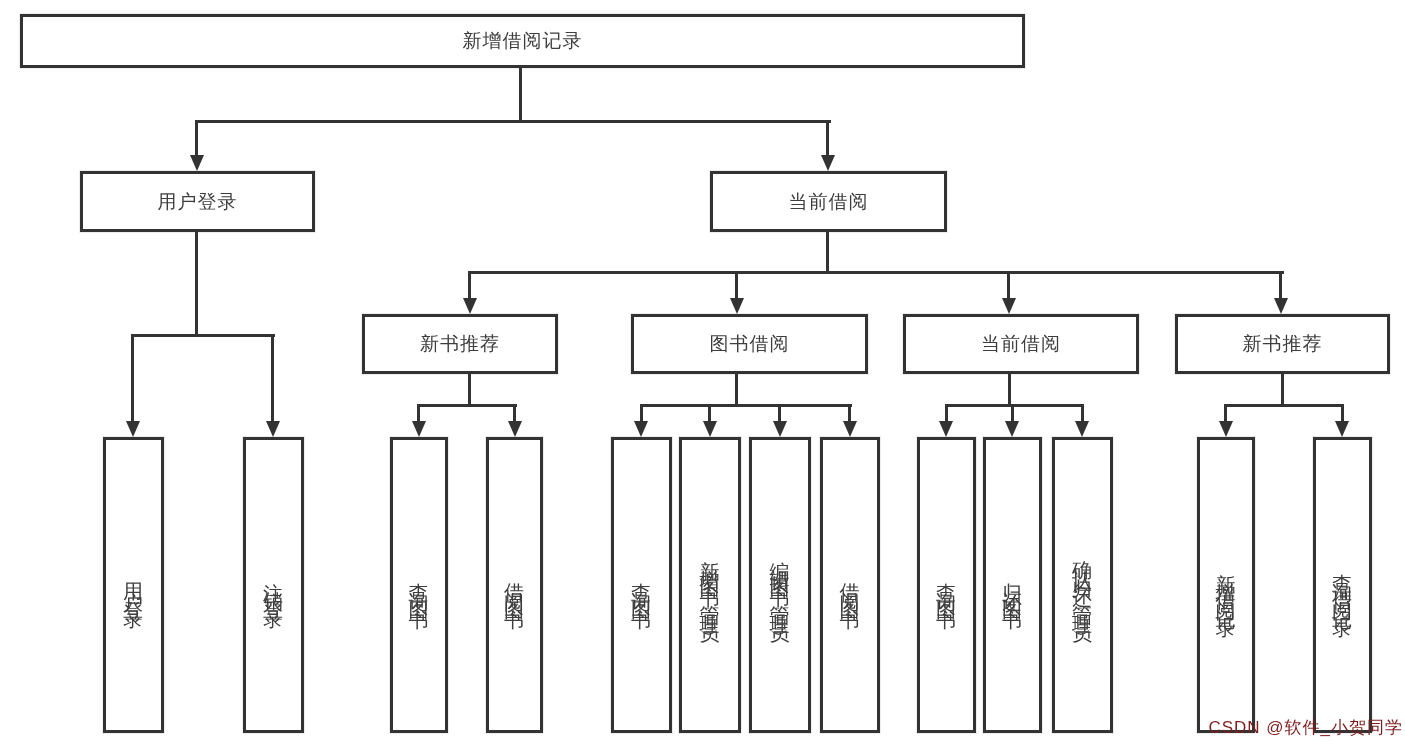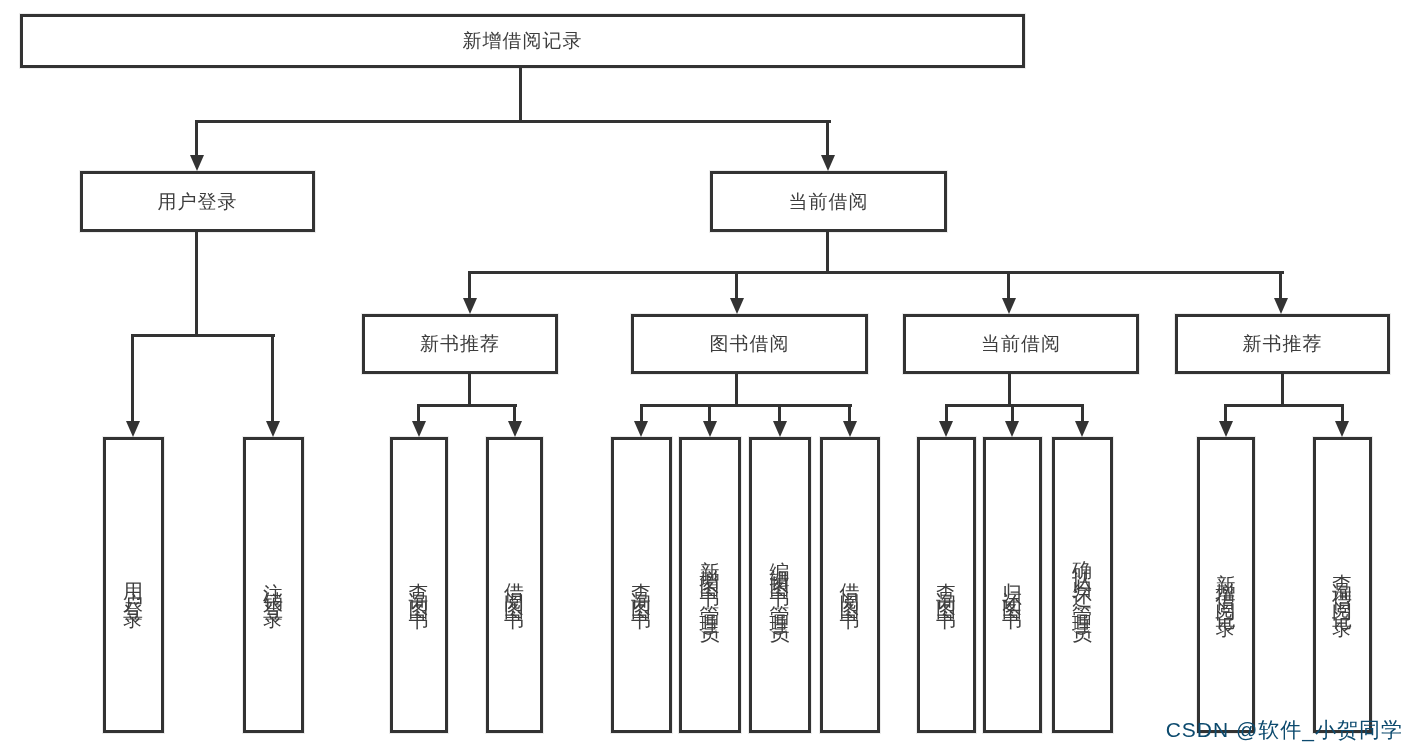--- a/index.html
+++ b/index.html
@@ -24,21 +24,21 @@
   }
   .vline{position:absolute;width:3px;background:#333333;}
   .hline{position:absolute;height:3px;background:#333333;}
   .arrow{
     position:absolute;width:0;height:0;
     border-left:7px solid transparent;border-right:7px solid transparent;
     border-top:16px solid #333333;
   }
   .watermark{
     position:absolute;top:716px;right:2px;
-    font-size:21px;color:#0c4a6e;letter-spacing:1px;
+    font-size:17px;color:#7f1d1d;letter-spacing:1px;
     z-index:5;white-space:nowrap;
   }
 </style>
 </head>
 <body>
 
 <div class="node lvl-h" style="left:20px;top:14px;width:1005px;height:54px">
   <span>新增借阅记录</span>
 </div>
 

